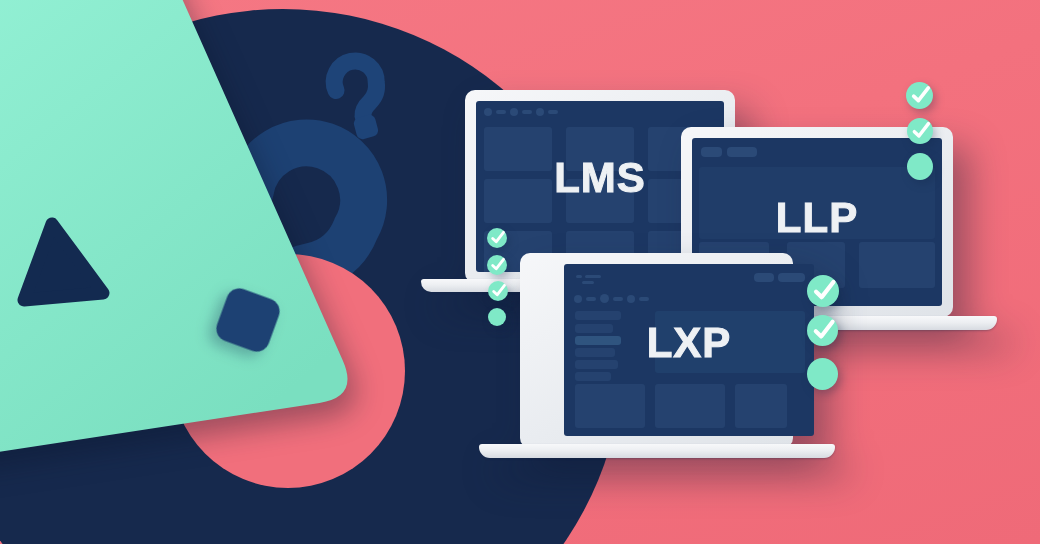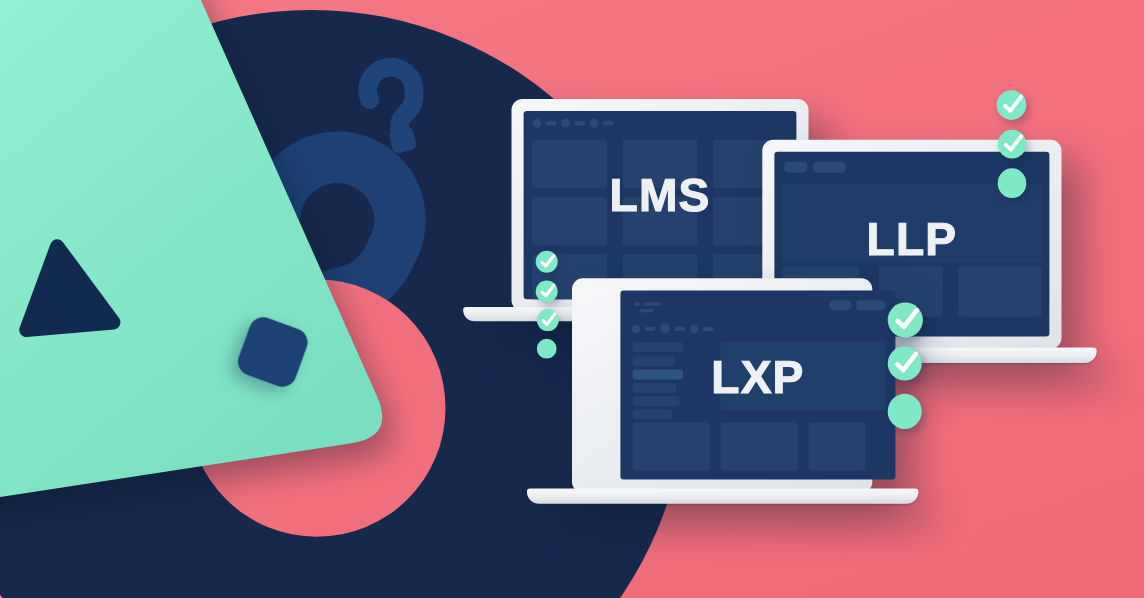--- a/index.html
+++ b/index.html
@@ -82,21 +82,21 @@
         <div class="tile" style="left:8px;top:130px;width:68px;height:44px;"></div>
         <div class="tile" style="left:90px;top:130px;width:68px;height:44px;"></div>
         <div class="tile" style="left:172px;top:130px;width:68px;height:44px;"></div>
         <div class="biglabel" style="top:56px;">LMS</div>
       </div>
     </div>
     <div class="base" style="left:421px;top:279px;width:358px;height:13px;"></div>
   </div>
 
   <div class="laptop" style="left:0;top:0;width:1040px;height:544px;">
-    <div class="lid" style="left:681px;top:127px;width:272px;height:190px;margin-left:12px;">
+    <div class="lid" style="left:681px;top:127px;width:272px;height:190px;">
       <div class="screen" style="left:11px;top:11px;width:250px;height:168px;">
         <div class="pill" style="left:9px;top:9px;width:21px;height:10px;"></div>
         <div class="pill" style="left:35px;top:9px;width:30px;height:10px;"></div>
         <div class="banner" style="left:7px;top:29px;width:236px;height:72px;"></div>
         <div class="tile" style="left:7px;top:104px;width:70px;height:46px;"></div>
         <div class="tile" style="left:95px;top:104px;width:58px;height:46px;"></div>
         <div class="tile" style="left:167px;top:104px;width:76px;height:46px;"></div>
         <div class="biglabel" style="top:59px;">LLP</div>
       </div>
     </div>

